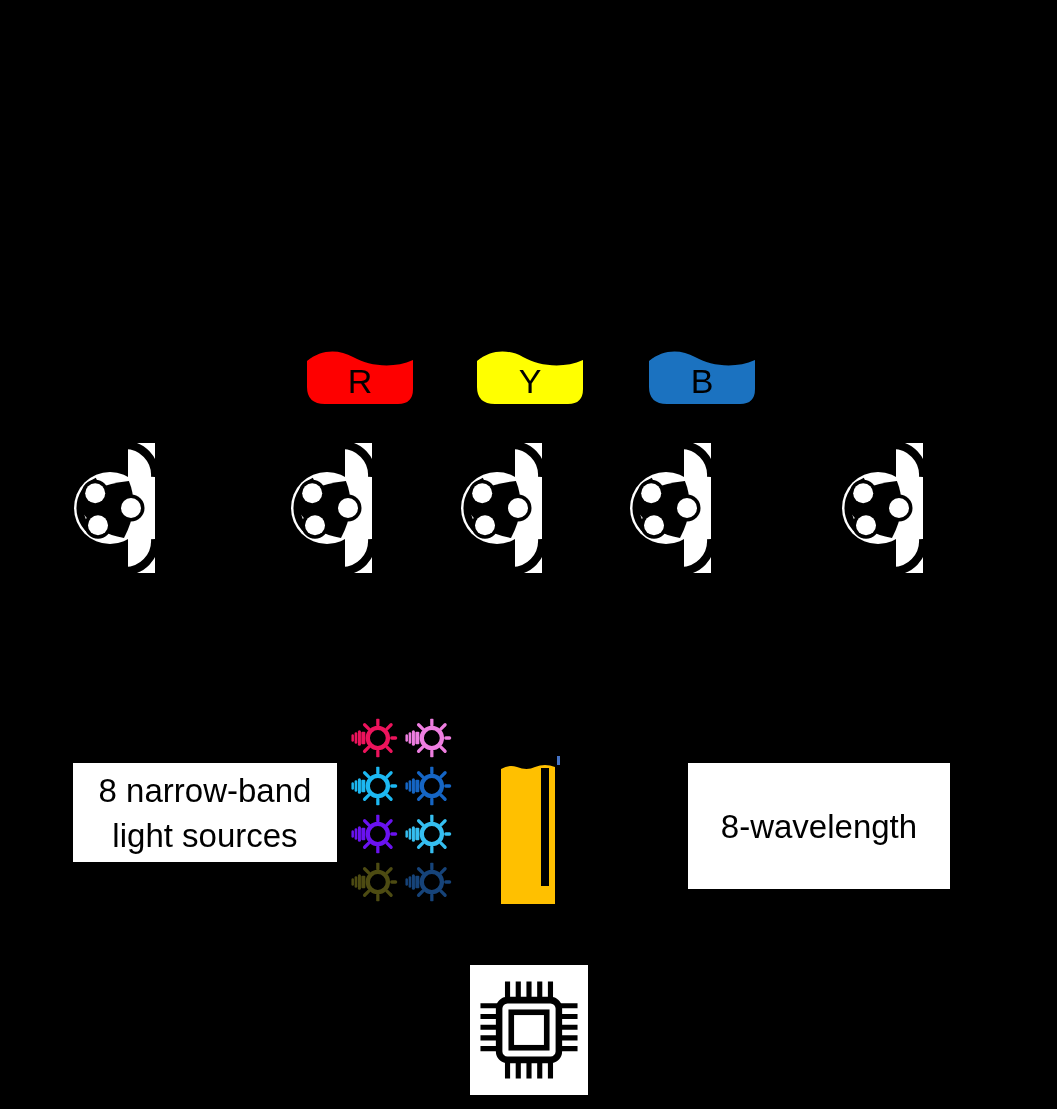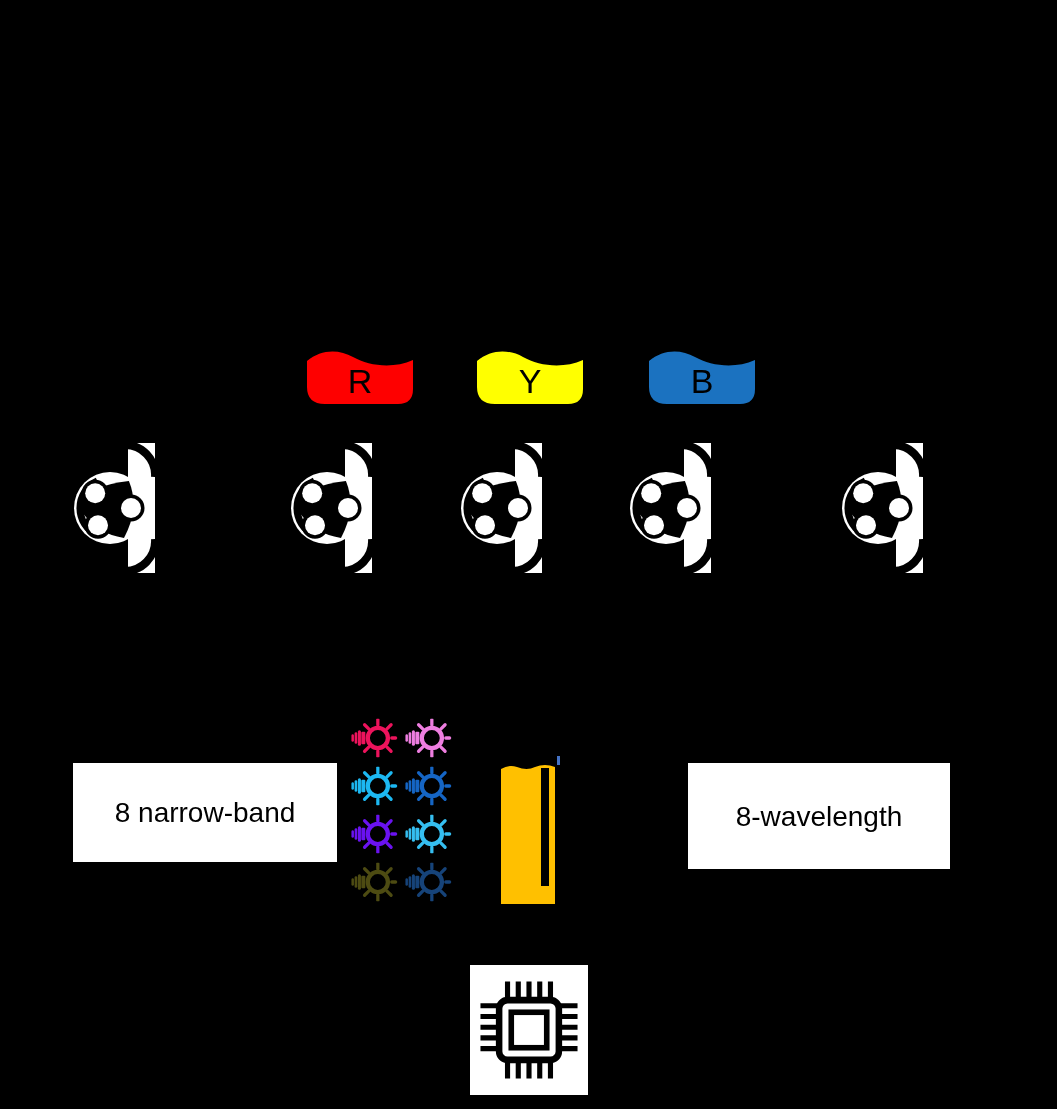--- a/index.html
+++ b/index.html
@@ -12,21 +12,21 @@
   .reservoir .blob-label{
     position:absolute;left:0;top:6px;width:110px;height:56px;
     display:flex;align-items:center;justify-content:center;
     font-size:34px;color:#000;line-height:1;
   }
   .pump{position:absolute;width:100px;height:130px;}
   .pump svg{width:100px;height:130px;display:block;}
   .label-box{
     position:absolute;background:#fff;color:#000;
     display:flex;flex-direction:column;align-items:center;justify-content:center;
-    text-align:center;font-size:28px;line-height:45px;
+    text-align:center;font-size:33px;line-height:45px;
   }
   .light-grid{
     position:absolute;left:350px;top:718px;
     display:grid;grid-template-columns:48px 48px;grid-auto-rows:40px;
     column-gap:6px;row-gap:8px;
   }
   .light-grid svg{width:48px;height:40px;display:block;}
   .cuvette{position:absolute;left:501px;top:762px;width:54px;height:142px;}
   .cuvette svg{width:54px;height:142px;display:block;}
   .tube-mark{position:absolute;left:557px;top:756px;width:3px;height:9px;}
@@ -155,20 +155,21 @@
       </svg>
     </div>
   <div class="pump" style="left:840px;top:443px">
       <svg viewBox="0 0 100 130">
         <use href="#pump-symbol"></use>
       </svg>
     </div>
 
   <div class="label-box" style="left:73px;top:763px;width:264px;height:99px">
     <span>8 narrow-band</span>
+    <span>light sources</span>
   </div>
 
   <div class="light-grid">
       <svg viewBox="0 0 50 40" style="color:#ED135C">
         <use href="#bulb-symbol"></use>
       </svg>
       <svg viewBox="0 0 50 40" style="color:#EE7EE0">
         <use href="#bulb-symbol"></use>
       </svg>
       <svg viewBox="0 0 50 40" style="color:#1CB8F2">
@@ -191,21 +192,21 @@
       </svg>
     </div>
 
   <div class="cuvette">
     <svg viewBox="0 0 54 142" style="color: rgb(255, 192, 0);">
         <use href="#cuvette-symbol"></use>
       </svg>
   </div>
   <div class="tube-mark" style="background-color: rgb(68, 114, 196);"></div>
 
-  <div class="label-box" style="left:688px;top:763px;width:262px;height:106px">
+  <div class="label-box" style="left:688px;top:763px;width:262px;height:126px">
     <span>8-wavelength</span>
   </div>
 
   <div class="chip-box">
     <svg viewBox="0 0 120 132">
         <use href="#chip-symbol"></use>
       </svg>
   </div>
 
 </div>

